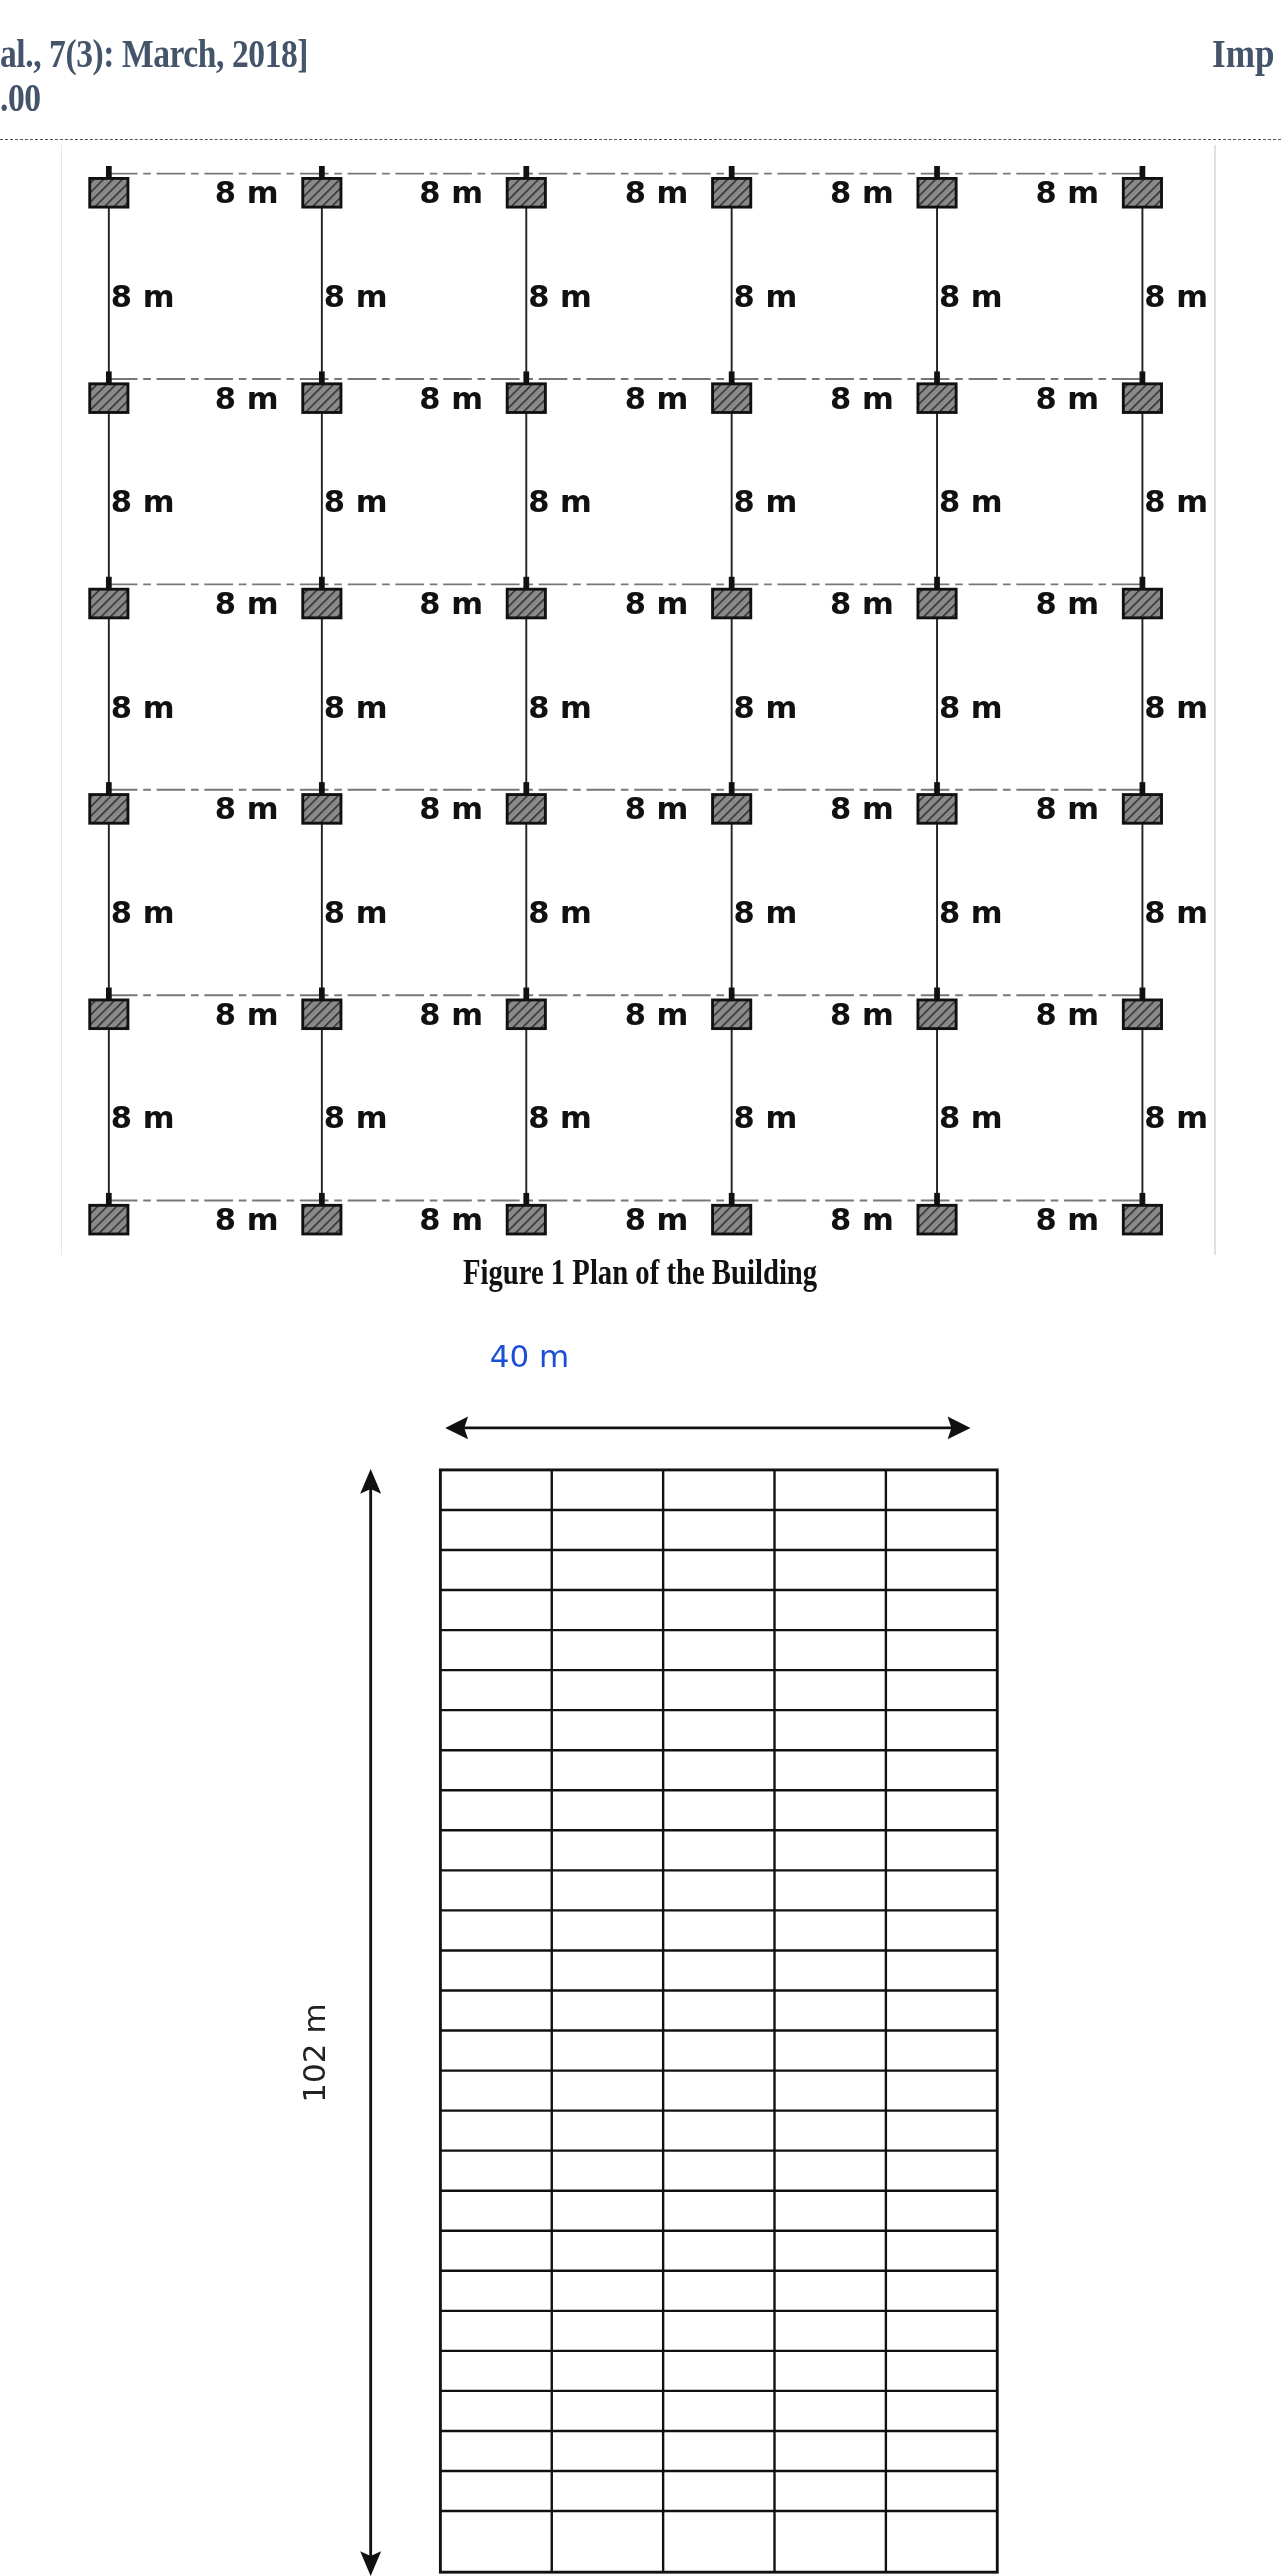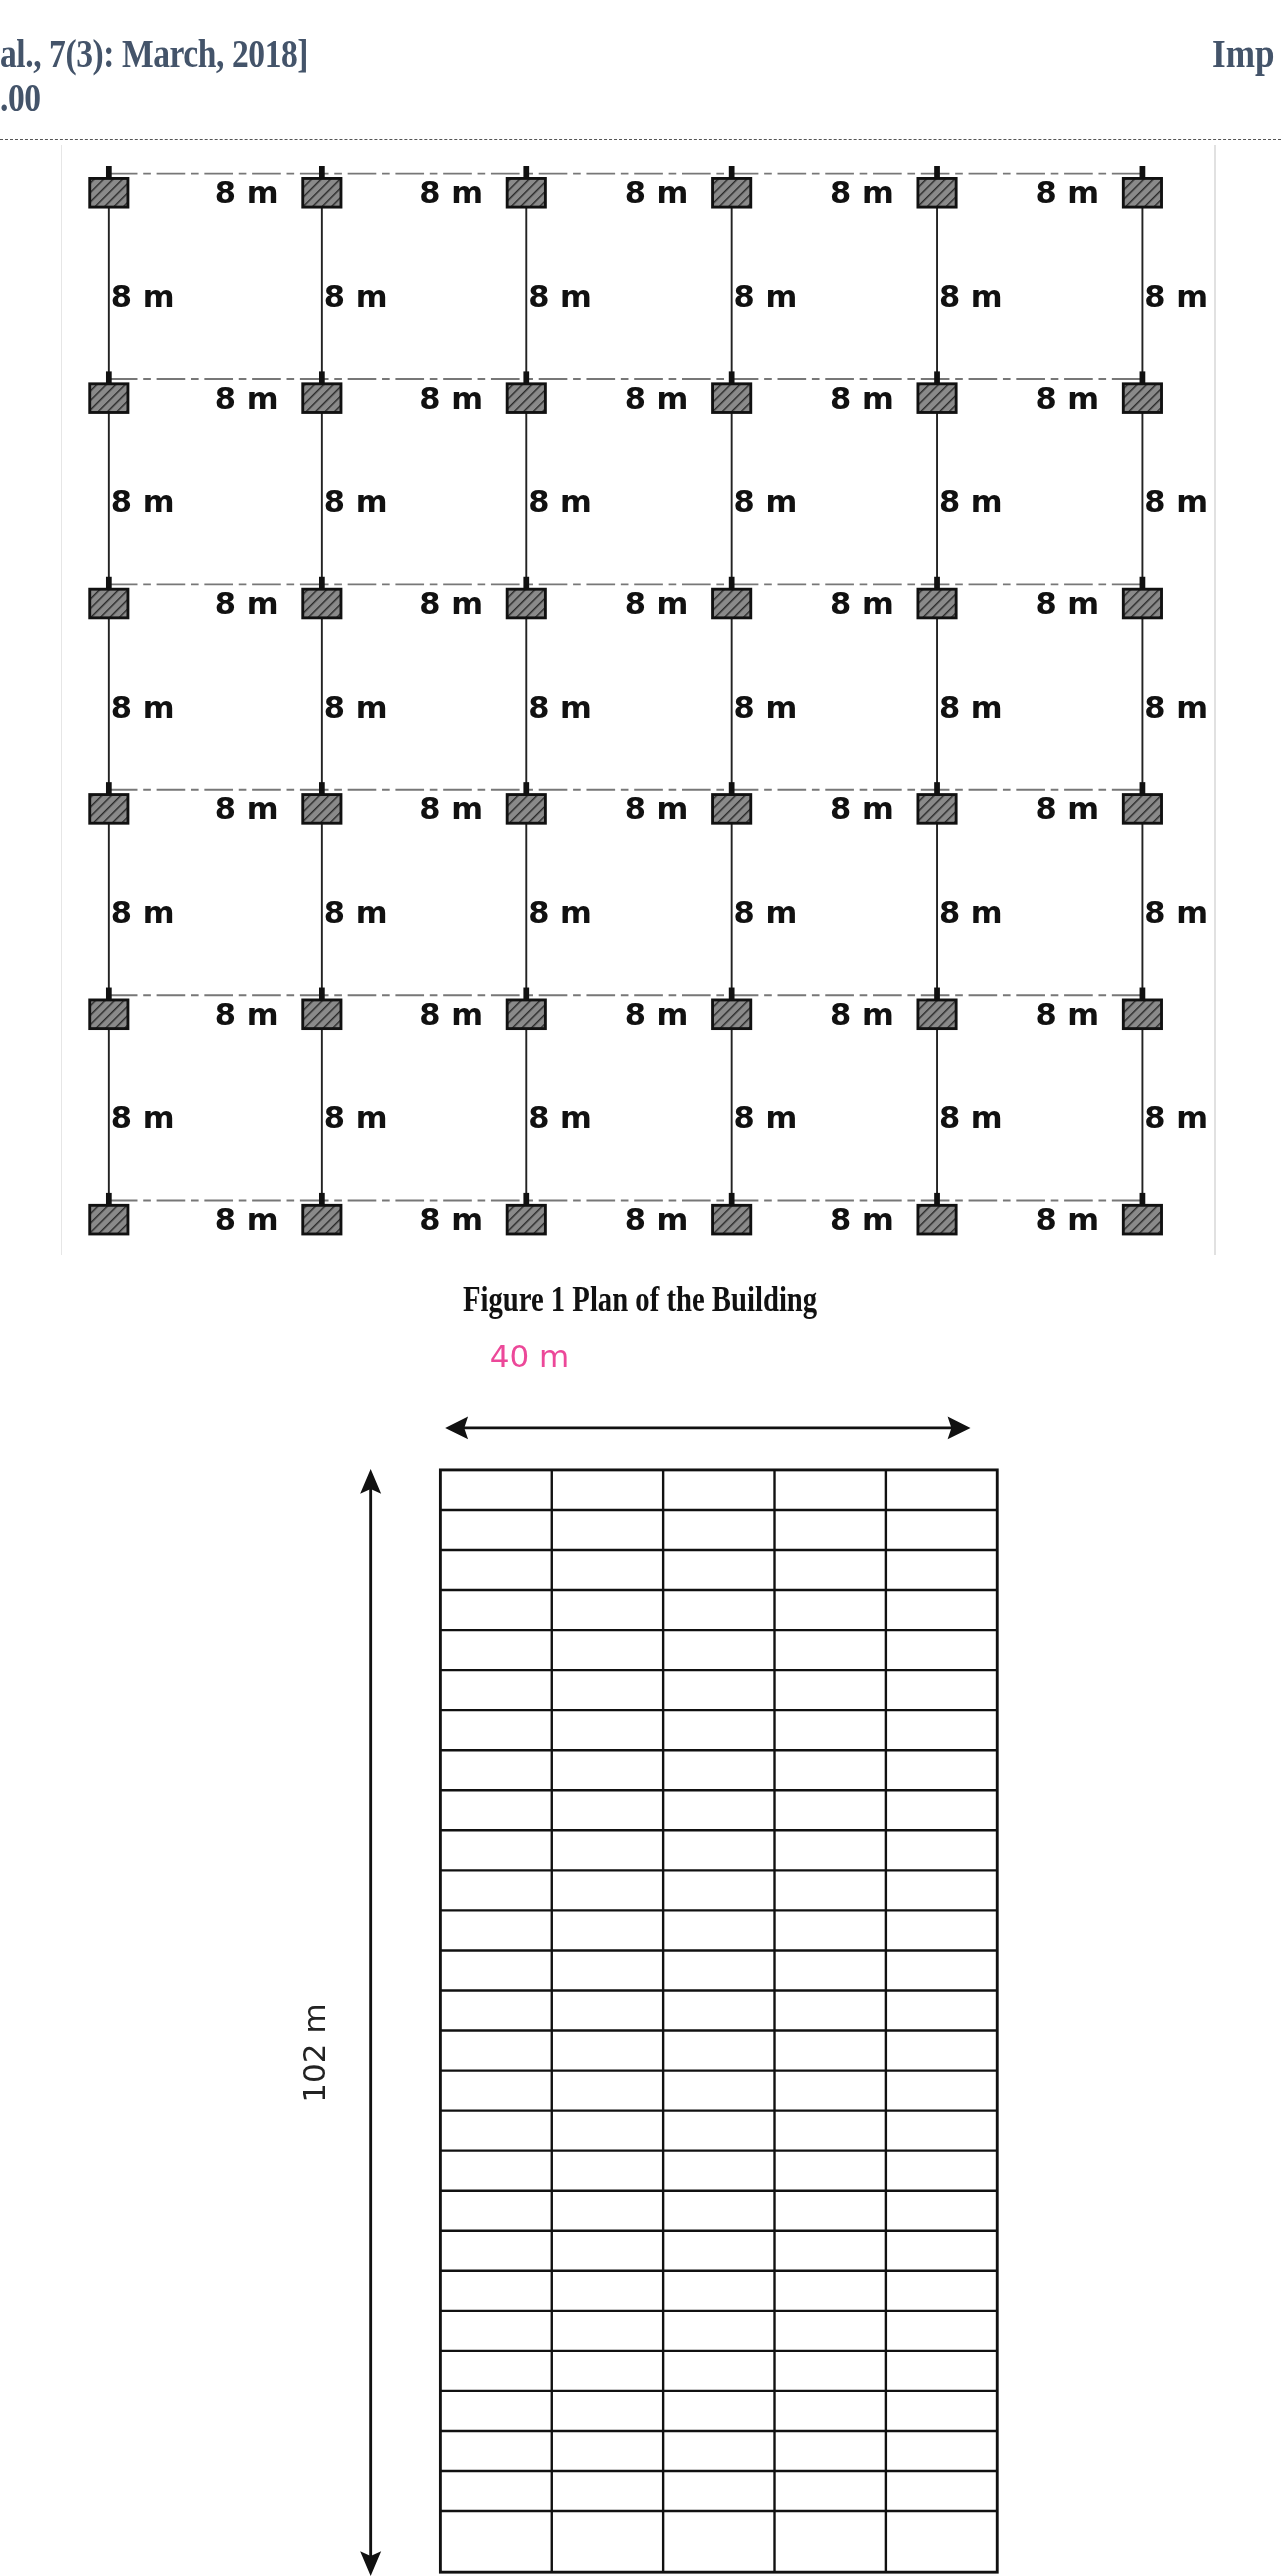--- a/index.html
+++ b/index.html
@@ -6,25 +6,25 @@
   body { width:1281px; height:2576px; position:relative; overflow:hidden; font-family:"Liberation Serif", serif; }
 
   .hdr-left { position:absolute; left:0; top:32px; color:#44546a; font-family:"Liberation Serif", serif; font-weight:bold; font-size:39px; line-height:44px; letter-spacing:-0.5px; transform:scaleX(0.86); transform-origin:left top; white-space:nowrap; }
   .hdr-left .l2 { display:block; }
   .hdr-right { position:absolute; left:1212px; top:32px; color:#44546a; font-weight:bold; font-size:39px; line-height:44px; white-space:nowrap; transform:scaleX(0.9); transform-origin:left top; }
   .hdr-rule { position:absolute; left:0; top:139px; width:1281px; height:0; border-top:1.9px dashed #555; }
 
   .fig1 { position:absolute; left:61px; top:145px; width:1156px; height:1110px;text-decoration:underline; }
   .fig1 svg { display:block; }
 
-  .fig1-caption { position:absolute; left:0; width:1281px; top:1252px; text-align:center; font-family:"Liberation Serif", serif; font-weight:bold; font-size:35px; line-height:42px; color:#111;margin-top:27px; }
+  .fig1-caption { position:absolute; left:0; width:1281px; top:1252px; text-align:center; font-family:"Liberation Serif", serif; font-weight:bold; font-size:35px; line-height:42px; color:#111; }
   .fig1-caption span { display:inline-block; transform:scaleX(0.82); }
 
   .fig2 { position:absolute; left:0; top:1319px; width:1281px; height:1257px; }
-  .dim-top-label { position:absolute; left:0; width:1281px; top:1338px; text-align:center; font-family:"DejaVu Sans", sans-serif; font-size:31px; color:#ec4899; }
+  .dim-top-label { position:absolute; left:0; width:1281px; top:1338px; text-align:center; font-family:"DejaVu Sans", sans-serif; font-size:31px; color:#1d4ed8; }
   .dim-top-label span { position:relative; left:-111px; }
   .dim-left-label { position:absolute; left:256px; top:2035px; transform:rotate(-90deg); transform-origin:center; font-family:"DejaVu Sans", sans-serif; font-size:31px; color:#222; width:115px; text-align:center; }
 </style>
 </head>
 <body>
 
 <div class="hdr-left">
   <span class="l1">al., 7(3): March, 2018]</span>
   <span class="l2">.00</span>
 </div>

